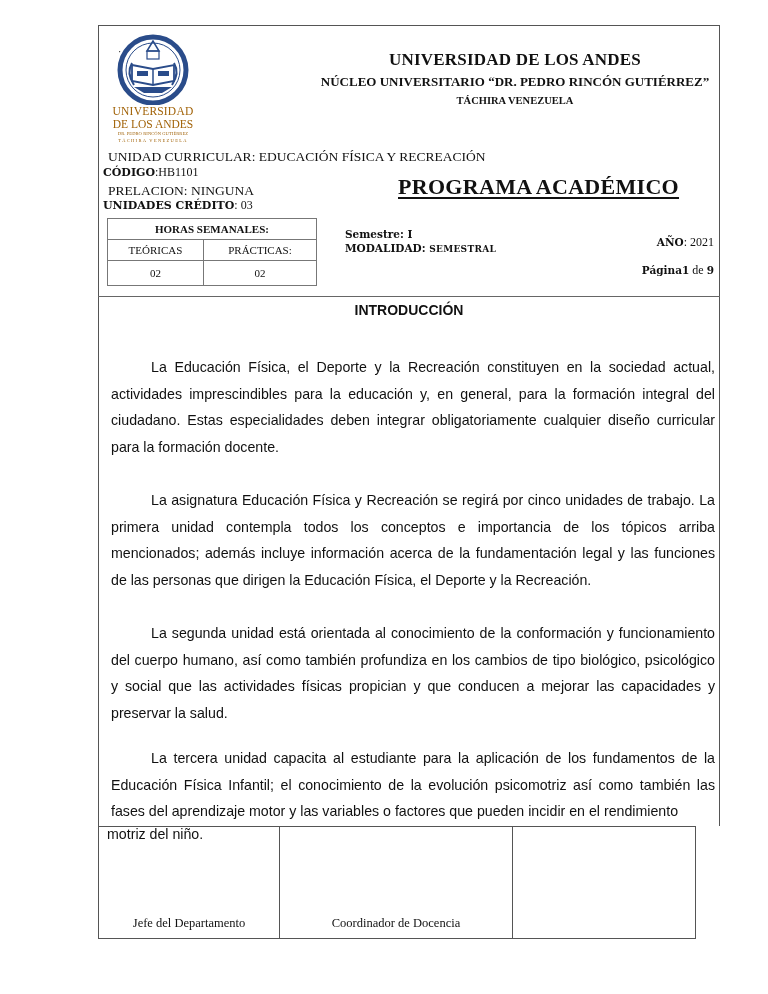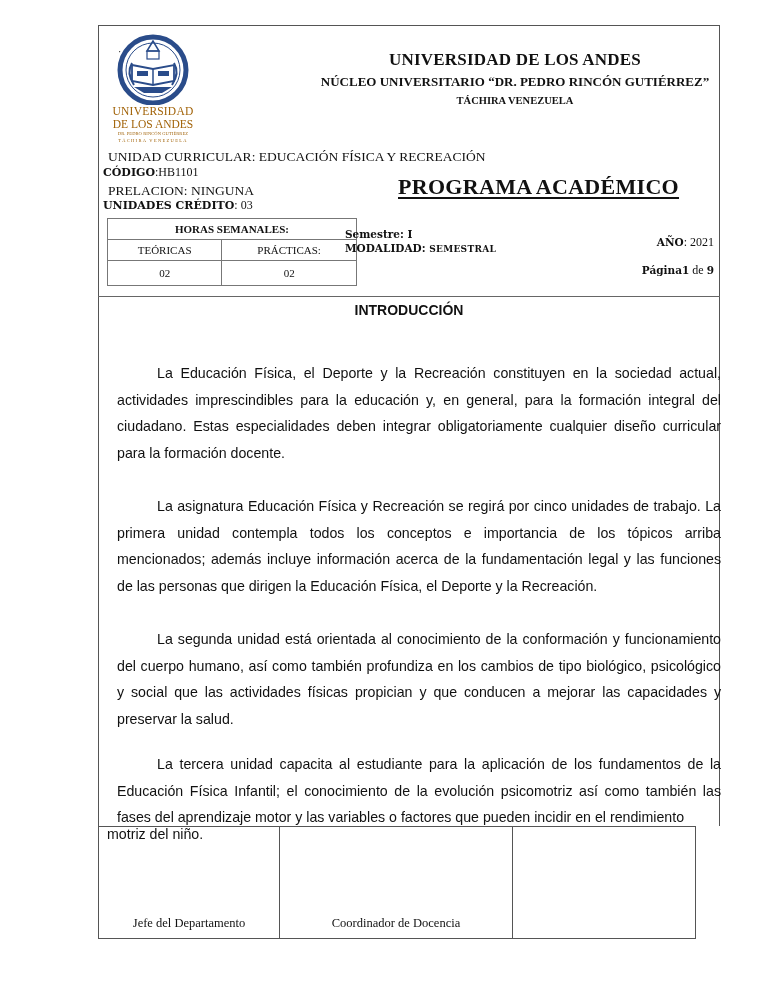--- a/index.html
+++ b/index.html
@@ -20,35 +20,35 @@
   .uni-state { position:absolute; left:300px; top:95px; width:430px; text-align:center; font-weight:bold; font-size:10.5px; }
 
   .curricular { position:absolute; left:108px; top:149px; font-size:13.5px; }
   .codigo { position:absolute; left:103px; top:165px; font-size:12px; }
   .prelacion { position:absolute; left:108px; top:183px; font-size:13.5px; }
   .creditos { position:absolute; left:103px; top:198px; font-size:12px; }
   .bold-label { font-weight:bold; font-family:"DejaVu Serif", serif; font-size:11px; }
 
   .prog-title { position:absolute; left:398px; top:174px; font-size:22px; font-weight:bold; text-decoration:underline; text-underline-offset:3px; letter-spacing:0.3px; }
 
-  table.hours { position:absolute; left:107px; top:218px; width:250px; border-collapse:collapse; font-size:11px; }
+  table.hours { position:absolute; left:107px; top:218px; width:210px; border-collapse:collapse; font-size:11px; }
   table.hours td { border:1px solid #777; text-align:center; height:20px; padding:0; }
   table.hours tr.r3 td { height:24px; }
   table.hours .hdr { font-weight:bold; }
 
   .semestre { position:absolute; left:345px; top:228px; font-family:"DejaVu Serif", serif; font-weight:bold; font-size:10.5px; }
   .modalidad { position:absolute; left:345px; top:242px; font-family:"DejaVu Serif", serif; font-weight:bold; font-size:10.5px; }
   .modalidad .sc { font-size:9px; letter-spacing:0.3px; }
   .anio { position:absolute; right:54px; top:235px; font-size:12px; }
   .anio b { font-family:"DejaVu Serif", serif; font-size:10.5px; }
   .pagina { position:absolute; right:54px; top:263px; font-size:12px; }
   .pagina b { font-family:"DejaVu Serif", serif; font-size:10.5px;margin-top:24px; }
 
   .intro-title { position:absolute; left:98px; top:302px; width:622px; text-align:center; font-family:"Liberation Sans", sans-serif; font-weight:bold; font-size:14px; }
-  .body-text { position:absolute; left:107px; width:604px; font-family:"Liberation Sans", sans-serif; font-size:14.2px; line-height:26.5px; text-align:justify; text-indent:40px; margin:10px; }
+  .body-text { position:absolute; left:107px; width:604px; font-family:"Liberation Sans", sans-serif; font-size:14.2px; line-height:26.5px; text-align:justify; text-indent:40px; margin:4px; }
   .p1 { top:350px; }
   .p2 { top:483px; }
   .p3 { top:616px; }
   .p4 { top:741px; }
 
   .footer { position:absolute; left:98px; top:826px; width:598px; height:113px; border:1.5px solid #555; box-sizing:border-box; display:flex; }
   .footer .cell { position:relative; height:100%; box-sizing:border-box; }
   .footer .c1 { width:181px; border-right:1.5px solid #555; }
   .footer .c2 { width:233px; border-right:1.5px solid #555; }
   .footer .c3 { flex:1; }

